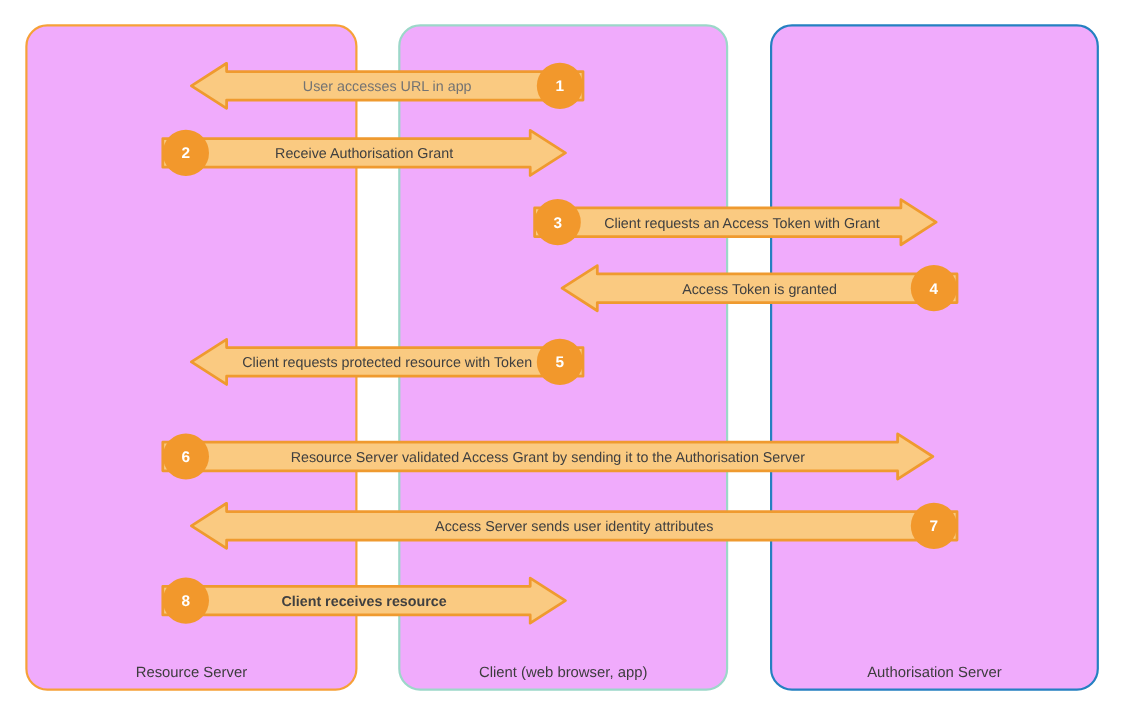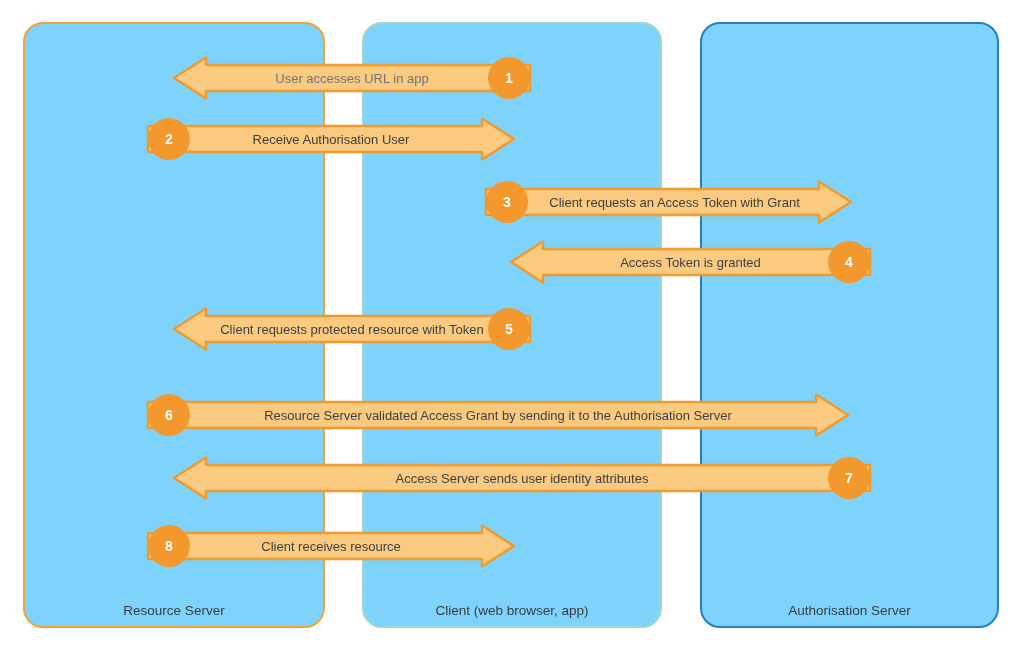--- a/index.html
+++ b/index.html
@@ -11,21 +11,21 @@
     font-family: "Liberation Sans", sans-serif;
     overflow: hidden;
   }
   .lane {
     position: absolute;
     top: 22px;
     height: 606px;
     box-sizing: border-box;
     border: 2px solid #ccc;
     border-radius: 20px;
-    background: #7dd3fc;
+    background: #f0abfc;
   }
   .lane-label {
     position: absolute;
     bottom: 8px;
     left: 0;
     right: 0;
     text-align: center;
     font-size: 13.5px;
     color: #3c3c3c;
     white-space: nowrap;
@@ -78,21 +78,21 @@
         <path d="M358,11 H34 V3.5 L2,24 L34,44.5 V37 H358 Z" fill="#FACA81" stroke="#EF9A2F" stroke-width="2.5" stroke-linejoin="round"></path>
       </svg>
     <span class="arrow-label" style="color: #737373;">User accesses URL in app</span>
     <span class="step-circle" style="background: rgb(242, 152, 44); right: 2px;">1</span>
   </div>
 
   <div class="arrow" style="left: 146px; top: 115px; width: 370px;">
     <svg width="370" height="48" viewBox="0 0 370 48">
         <path d="M2,11 H336 V3.5 L368,24 L336,44.5 V37 H2 Z" fill="#FACA81" stroke="#EF9A2F" stroke-width="2.5" stroke-linejoin="round"></path>
       </svg>
-    <span class="arrow-label" style="color: rgb(64, 64, 64);">Receive Authorisation User</span>
+    <span class="arrow-label" style="color: rgb(64, 64, 64);">Receive Authorisation Grant</span>
     <span class="step-circle" style="background: rgb(242, 152, 44); left: 2px;">2</span>
   </div>
 
   <div class="arrow" style="left: 484px; top: 178px; width: 369px;">
     <svg width="369" height="48" viewBox="0 0 369 48">
         <path d="M2,11 H335 V3.5 L367,24 L335,44.5 V37 H2 Z" fill="#FACA81" stroke="#EF9A2F" stroke-width="2.5" stroke-linejoin="round"></path>
       </svg>
     <span class="arrow-label" style="color: rgb(64, 64, 64); margin-left: 12px;">Client requests an Access Token with Grant</span>
     <span class="step-circle" style="background: rgb(242, 152, 44); left: 2px;">3</span>
   </div>
@@ -126,17 +126,17 @@
         <path d="M698,11 H34 V3.5 L2,24 L34,44.5 V37 H698 Z" fill="#FACA81" stroke="#EF9A2F" stroke-width="2.5" stroke-linejoin="round"></path>
       </svg>
     <span class="arrow-label" style="color: rgb(64, 64, 64);">Access Server sends user identity attributes</span>
     <span class="step-circle" style="background: rgb(242, 152, 44); right: 2px;">7</span>
   </div>
 
   <div class="arrow" style="left: 146px; top: 522px; width: 370px;">
     <svg width="370" height="48" viewBox="0 0 370 48">
         <path d="M2,11 H336 V3.5 L368,24 L336,44.5 V37 H2 Z" fill="#FACA81" stroke="#EF9A2F" stroke-width="2.5" stroke-linejoin="round"></path>
       </svg>
-    <span class="arrow-label" style="color: rgb(64, 64, 64);">Client receives resource</span>
+    <span class="arrow-label" style="color: rgb(64, 64, 64); font-weight: bold;">Client receives resource</span>
     <span class="step-circle" style="background: rgb(242, 152, 44); left: 2px;">8</span>
   </div>
 
 </div>
 
 </body></html>

